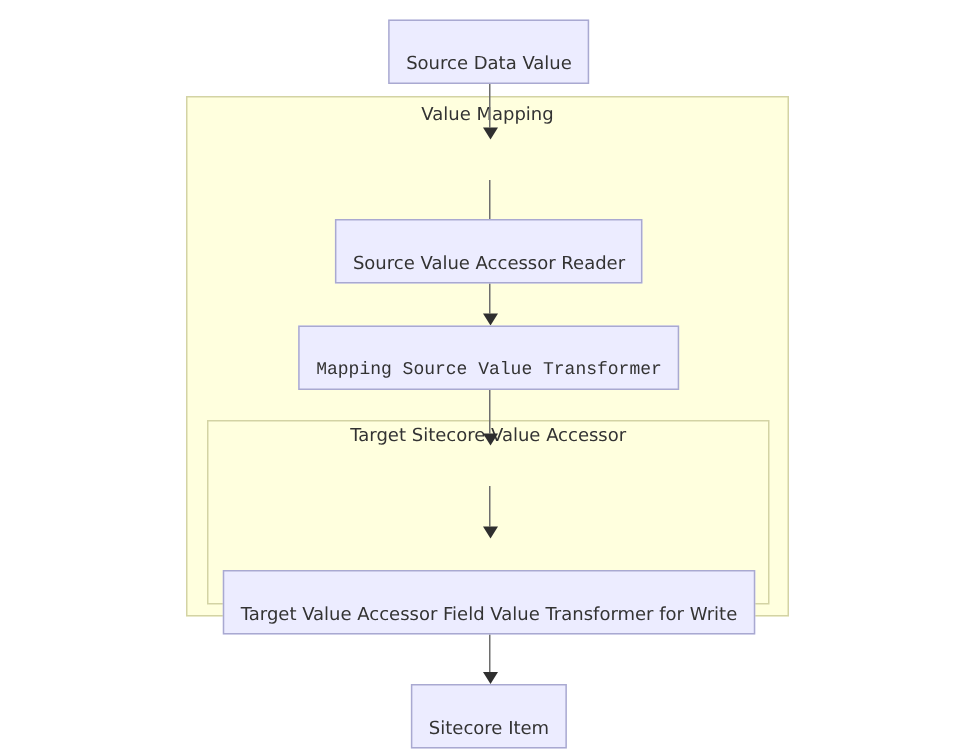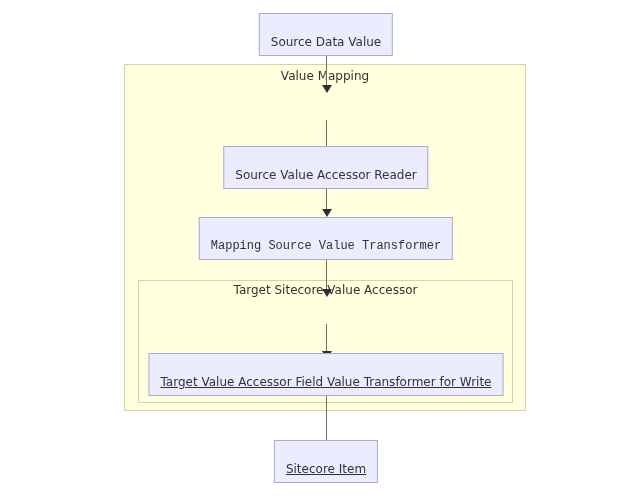--- a/index.html
+++ b/index.html
@@ -104,16 +104,16 @@
     <div class="head"></div>
   </div>
   <div class="edge" style="top:386px;height:70px;">
     <div class="line"></div>
     <div class="head"></div>
   </div>
 
   <div class="node" style="top:13px;">Source Data Value</div>
   <div class="node" style="top:146px;">Source Value Accessor Reader</div>
   <div class="node" style="top:217px;font-family:Liberation Mono, monospace;">Mapping Source Value Transformer</div>
-  <div class="node" style="top:353px;text-decoration:underline;">Target Value Accessor Field Value Transformer for Write</div>
-  <div class="node" style="top:440px;text-decoration:underline;">Sitecore Item</div>
+  <div class="node" style="top:380px;">Target Value Accessor Field Value Transformer for Write</div>
+  <div class="node" style="top:456px;">Sitecore Item</div>
 
 </div>
 
 </body></html>

